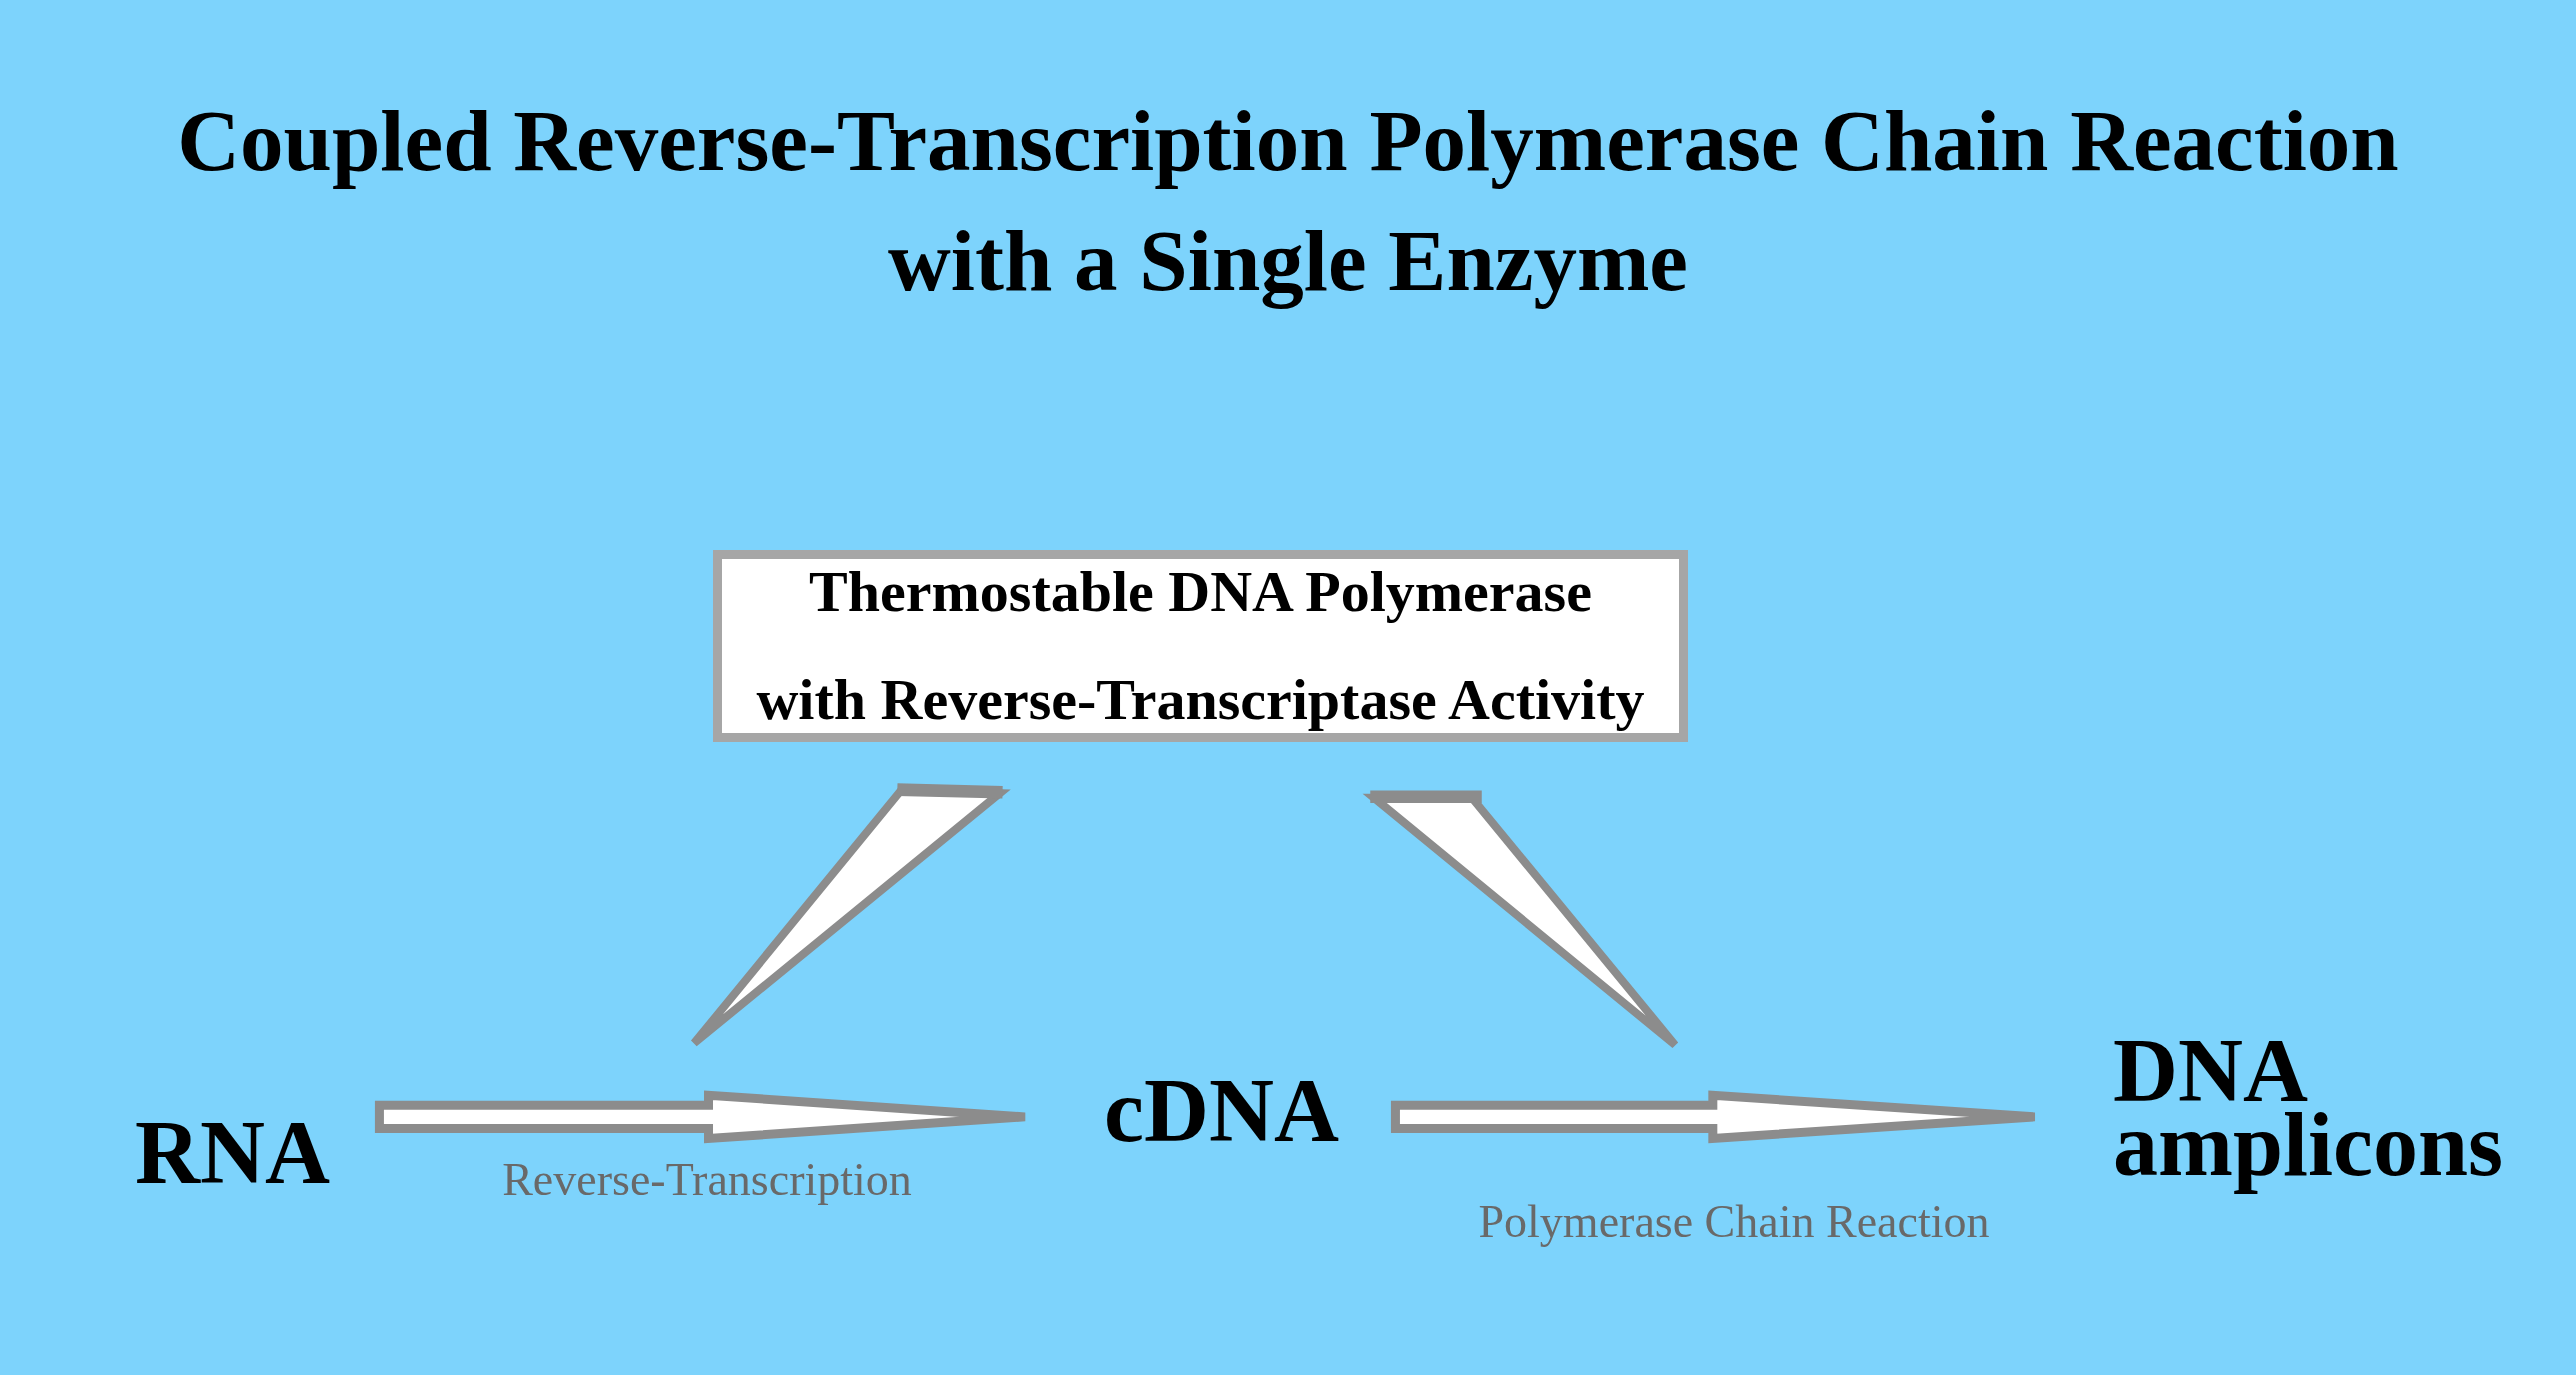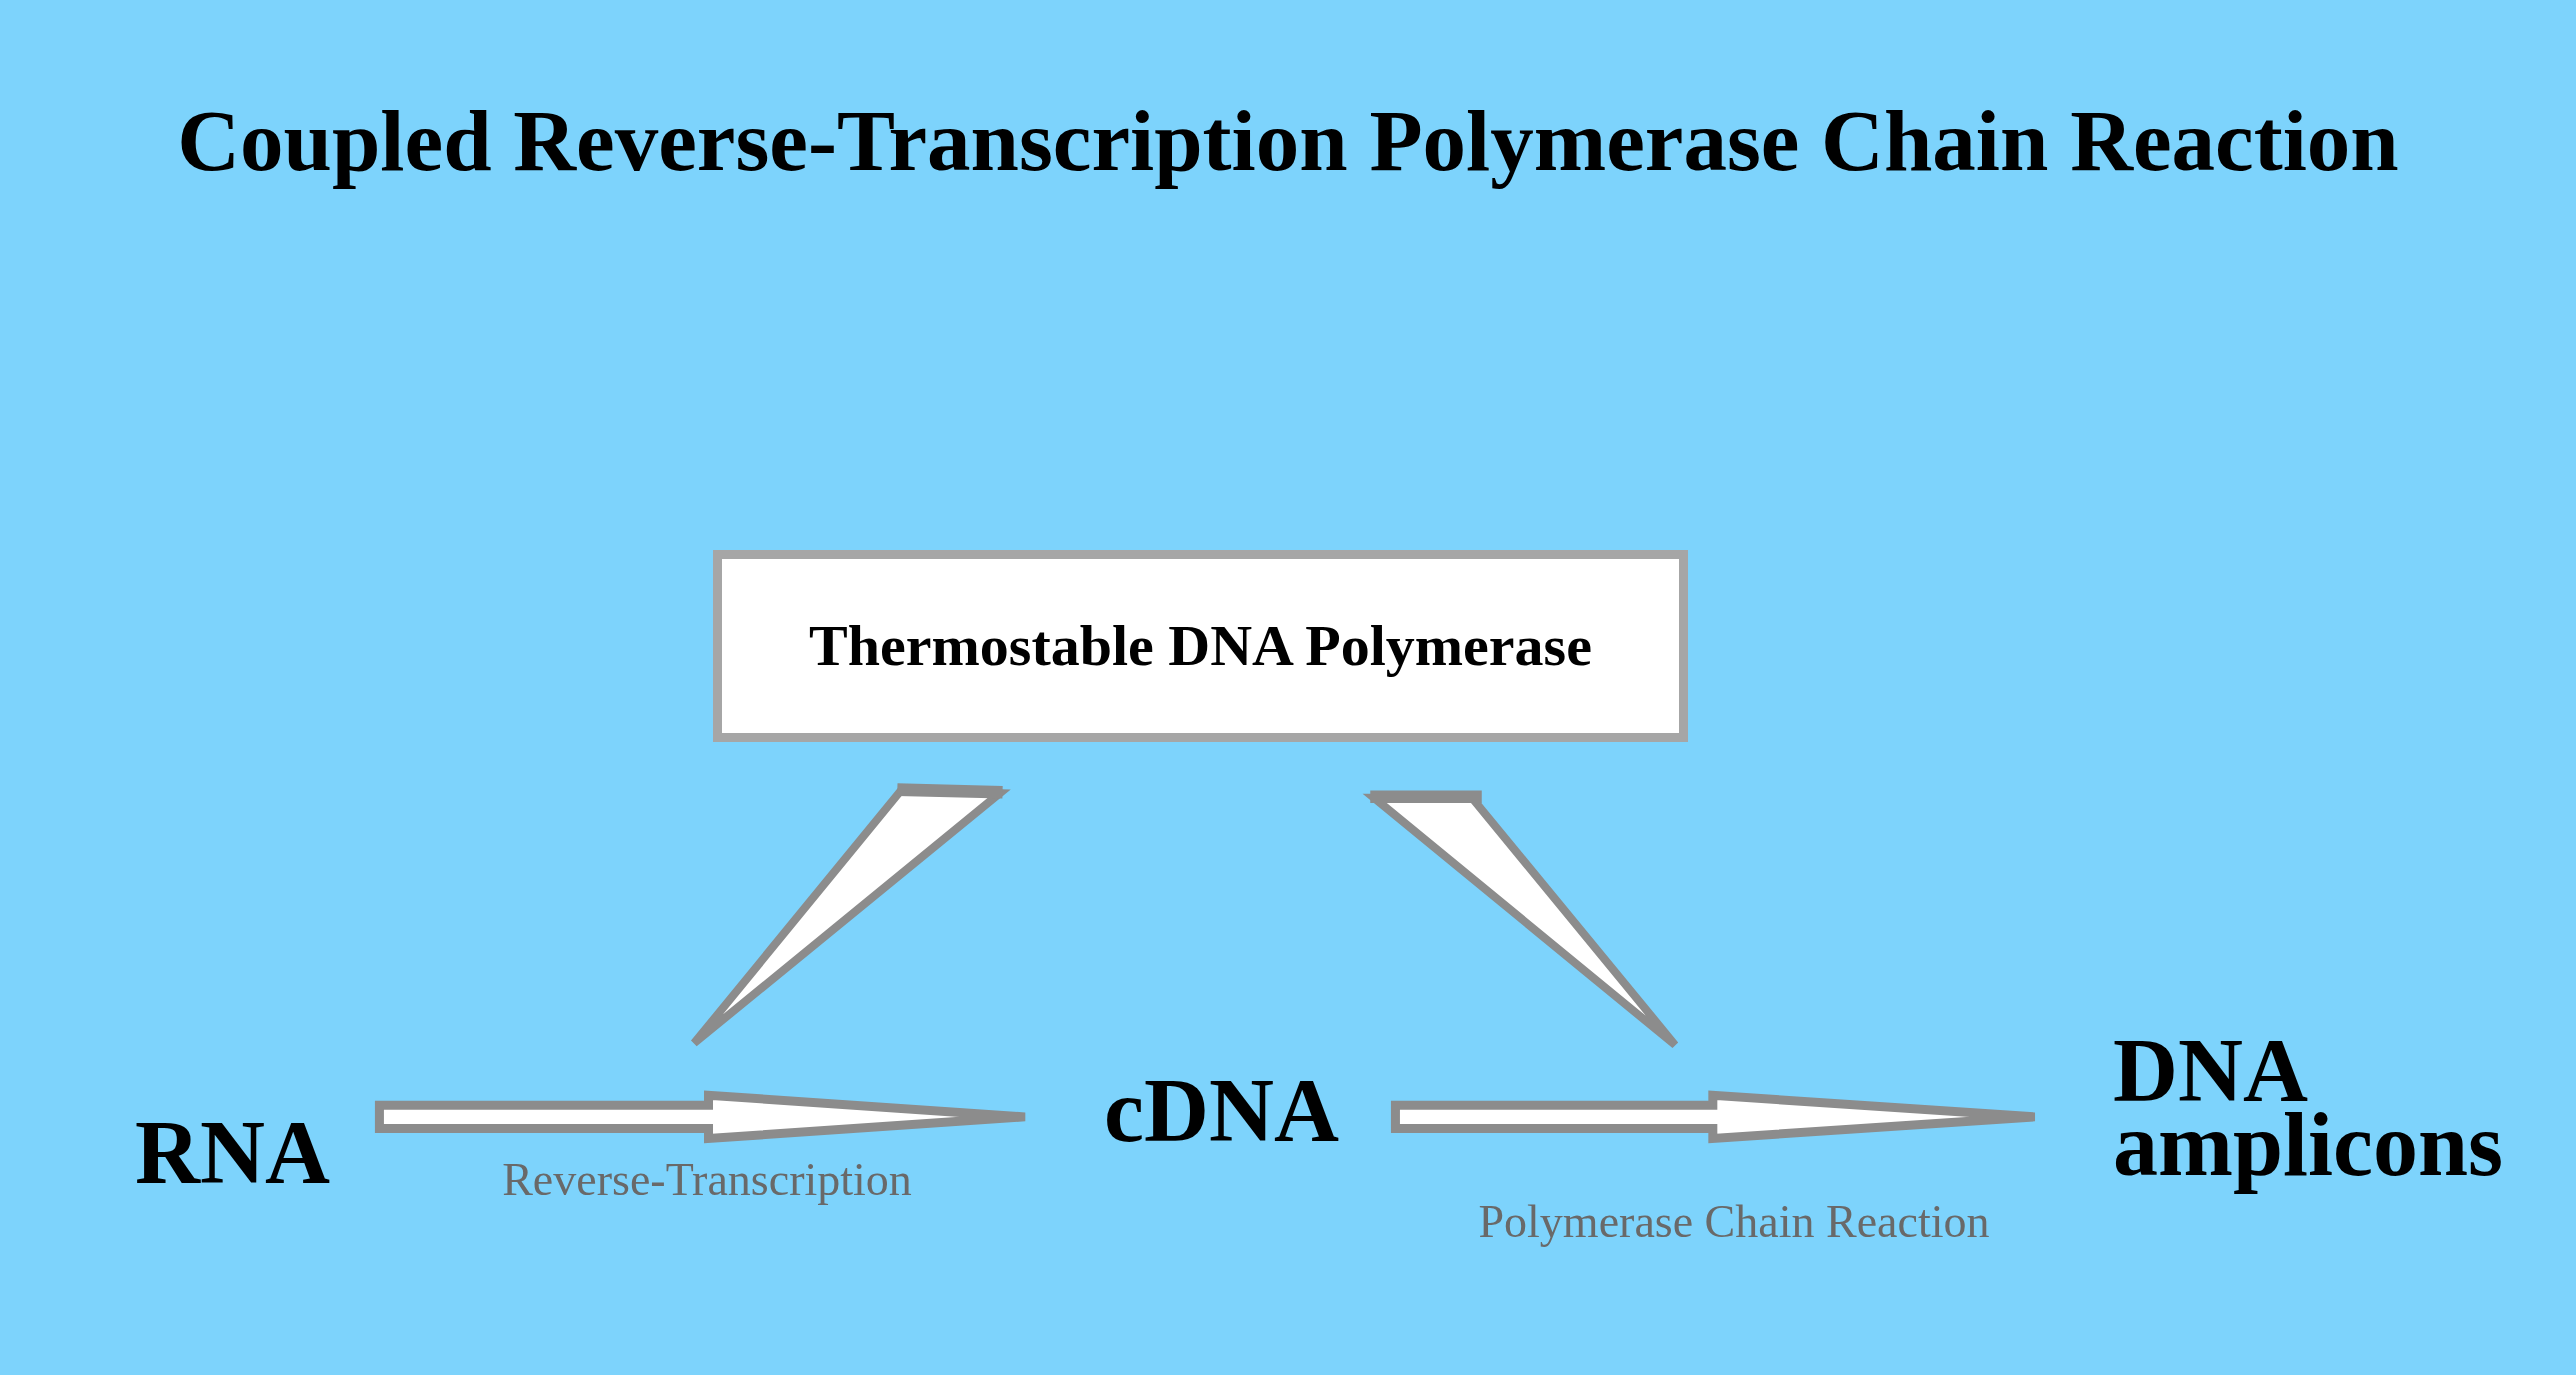--- a/index.html
+++ b/index.html
@@ -65,24 +65,26 @@
   #pcr-label { left: 1734px; top: 1153px; margin-top: 42px; }
   #shape-layer { left: 0; top: 0; }
 </style>
 </head>
 <body>
 
 <div id="canvas">
 
   <div id="title" class="abs">
     <div>Coupled Reverse-Transcription Polymerase Chain Reaction</div>
+    <div>with a Single Enzyme</div>
   </div>
 
   <div id="enzyme-box" class="abs">
     <div>Thermostable DNA Polymerase</div>
+    <div>with Reverse-Transcriptase Activity</div>
   </div>
 
   <svg id="shape-layer" class="abs" width="2576" height="1376" viewBox="0 0 2865 1530">
 
     <polygon points="1002,879 1112,882 772,1160" fill="#ffffff" stroke-width="9" stroke-linejoin="miter" stroke="#8c8c8c"></polygon>
     <line x1="998" y1="878" x2="1115" y2="881" stroke-width="14" stroke="#8c8c8c"></line>
 
     <polygon points="1528,887 1637,887 1863,1162" fill="#ffffff" stroke-width="9" stroke-linejoin="miter" stroke="#8c8c8c"></polygon>
     <line x1="1524" y1="886" x2="1648" y2="886" stroke-width="14" stroke="#8c8c8c"></line>
 

